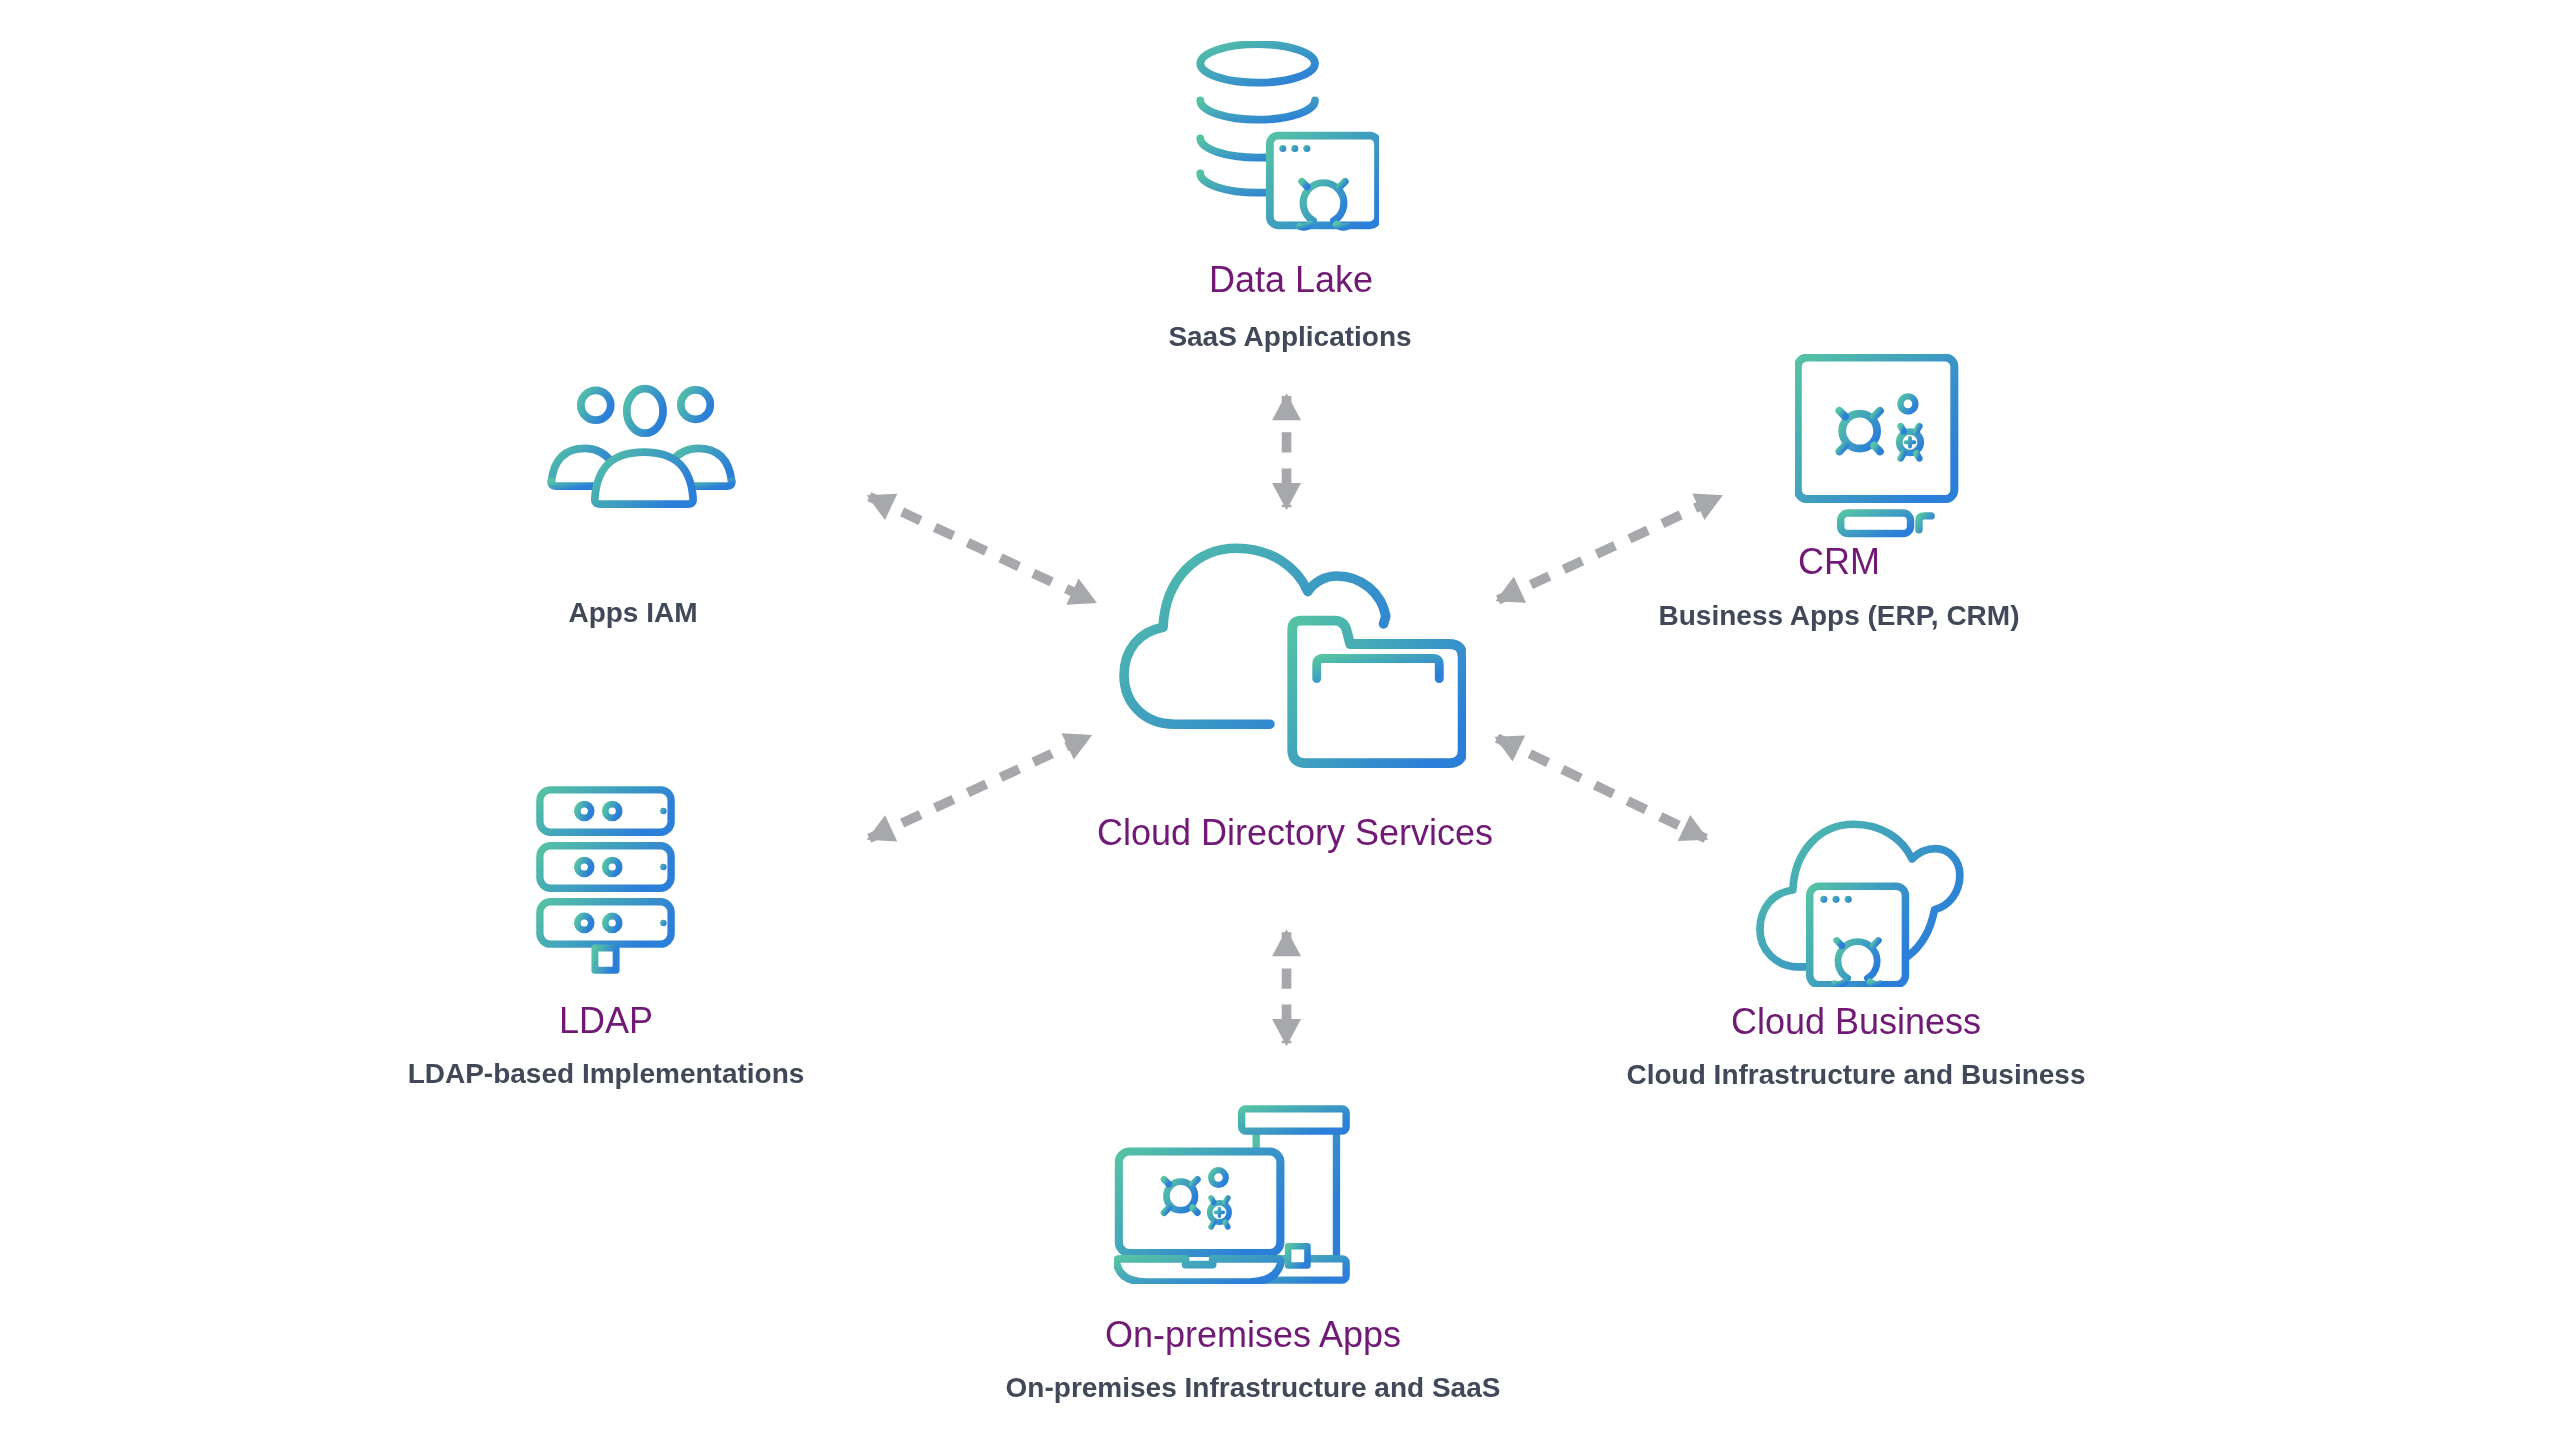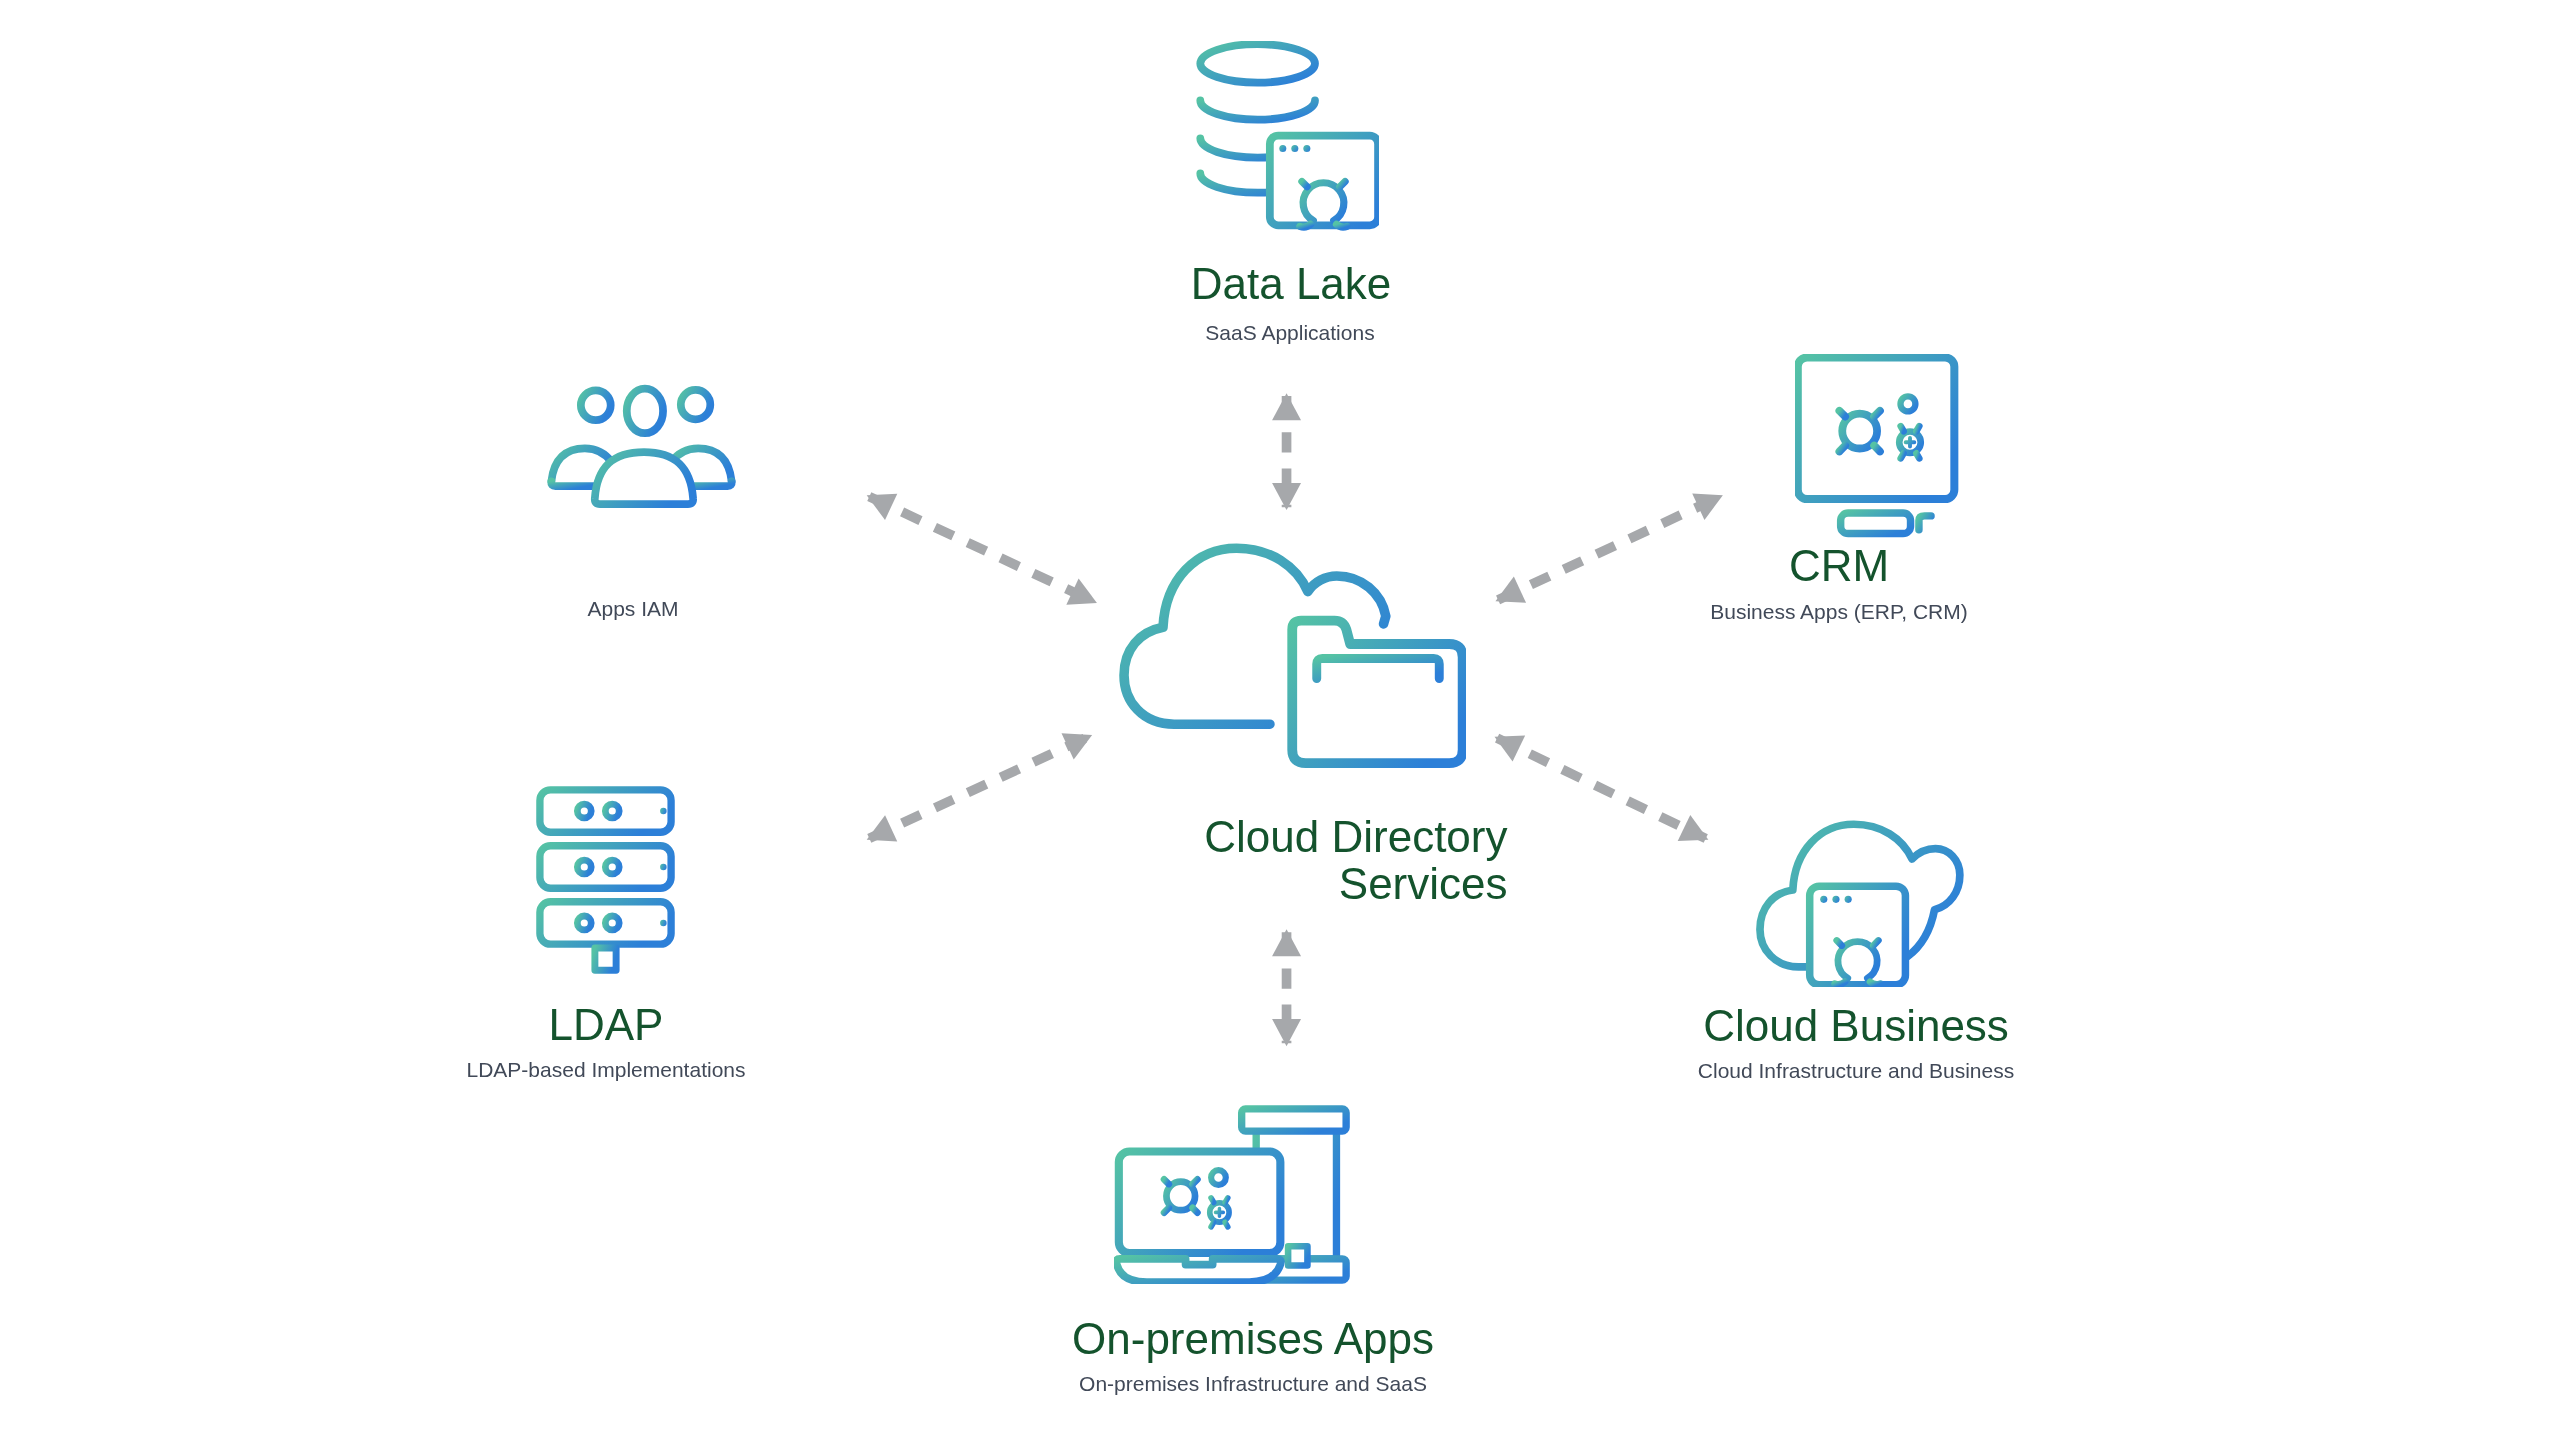--- a/index.html
+++ b/index.html
@@ -3,27 +3,27 @@
 <meta charset="utf-8">
 <style>
   html,body{margin:0;padding:0;background:#ffffff;}
   .stage{
     position:relative;width:2576px;height:1450px;background:#ffffff;overflow:hidden;
     font-family:"Liberation Sans",sans-serif;
   }
   .abs{position:absolute;}
   .node-title{
     position:absolute;transform:translateX(-50%);
-    font-size:44px;line-height:1.06;font-weight:400;color:#14532d;
-    white-space:nowrap;text-align:right;
+    font-size:36px;line-height:1.06;font-weight:400;color:#701a75;
+    white-space:nowrap;text-align:center;
   }
   .node-title.wrap{white-space:normal;width:425px;margin-top:24px;}
   .node-sub{
     position:absolute;transform:translateX(-50%);
-    font-size:21px;line-height:1.15;font-weight:400;color:#414958;
+    font-size:28px;line-height:1.15;font-weight:700;color:#414958;
     white-space:nowrap;text-align:center;
   }
   svg{display:block;}
   .icon-stroke{fill:none;stroke-linecap:round;stroke-linejoin:round;}
 </style>
 </head>
 <body>
 
 <div class="stage">
 

